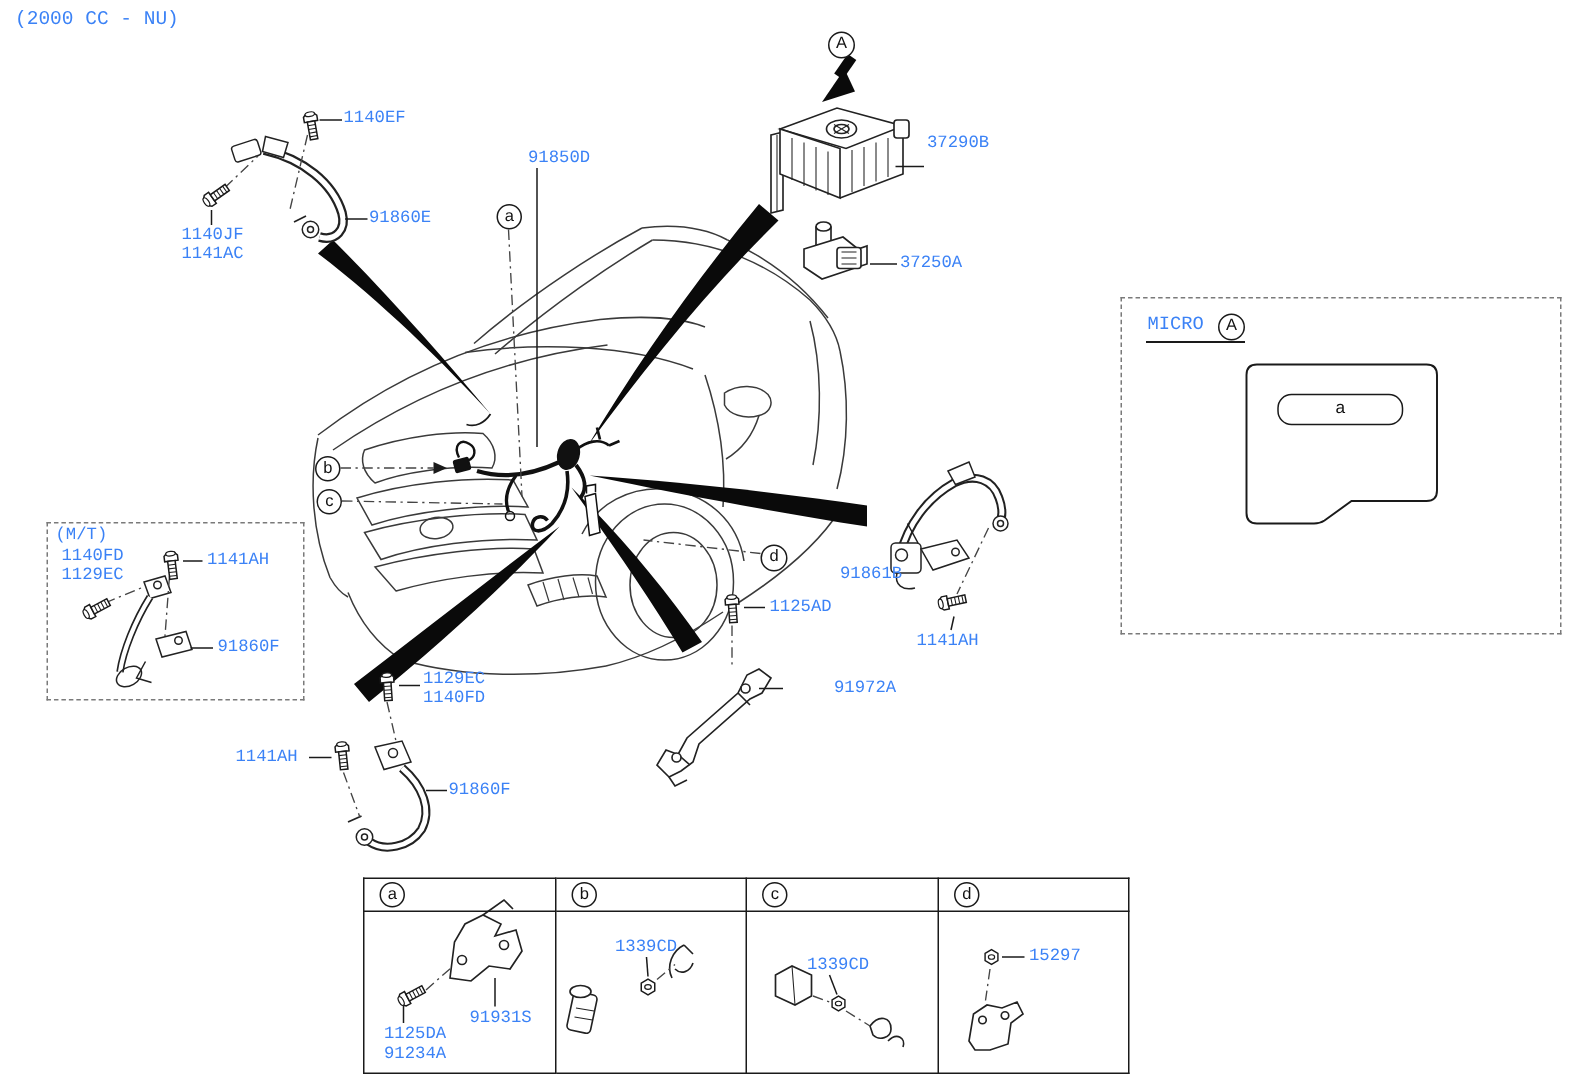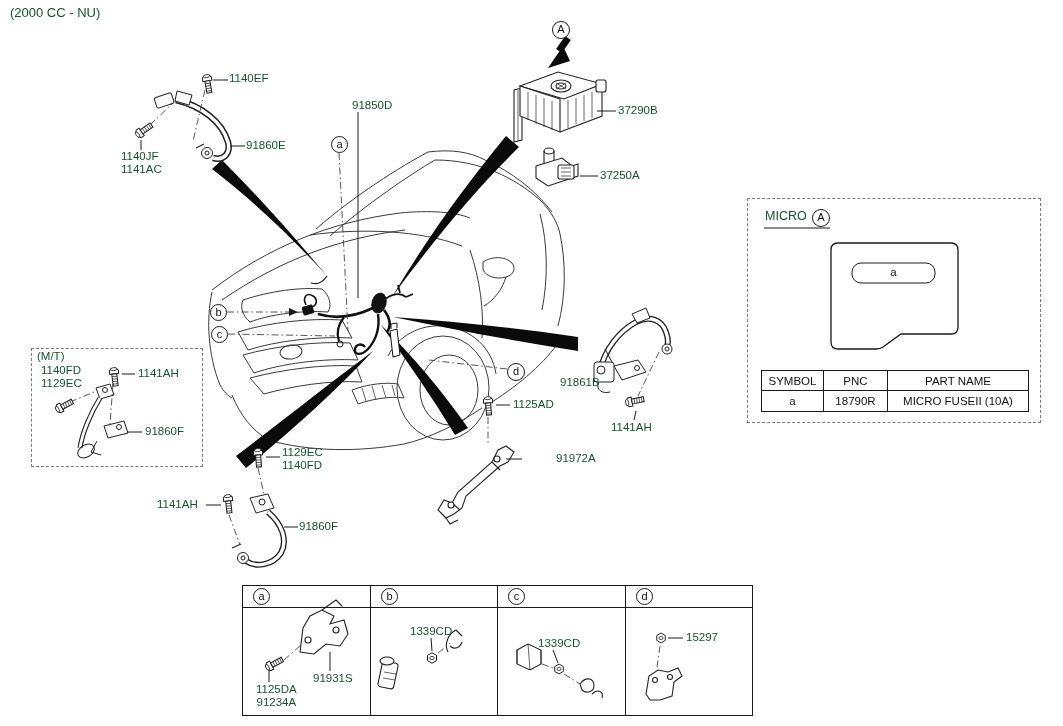--- a/index.html
+++ b/index.html
@@ -1,19 +1,19 @@
 <!DOCTYPE html>
 <html><head>
 <meta charset="utf-8">
 <style>
   html,body{margin:0;padding:0;background:#fff;}
   .stage{position:relative;width:1063px;height:726px;background:#ffffff;
          font-family:"Liberation Sans",sans-serif;color:#111;overflow:hidden;}
   svg.art{position:absolute;left:0;top:0;}
-  .pn{position:absolute;font-size:11.5px;line-height:13px;white-space:nowrap;color:#14532d;}
+  .pn{position:absolute;font-size:11.5px;line-height:13px;white-space:nowrap;color:#3b82f6;font-family:Liberation Mono, monospace;}
   .title{font-size:13px;}
   .stack span{display:block;}
   .marker{position:absolute;box-sizing:border-box;width:17px;height:17px;
           border:1.3px solid #1a1a1a;border-radius:50%;text-align:center;
           font-size:11px;line-height:14px;background:#fff;}
   .marker.lg{width:18px;height:18px;line-height:15px;font-size:11px;}
   .dashed{position:absolute;border:1.2px dashed #7a7a7a;box-sizing:border-box;background:transparent;}
   table.grid{position:absolute;border-collapse:collapse;table-layout:fixed;background:transparent;}
   table.grid td{border:1.3px solid #1a1a1a;font-size:11.5px;text-align:center;
                 padding:0;background:transparent;vertical-align:middle;}
@@ -269,21 +269,21 @@
 
   <div class="pn title" style="left:10px;top:6px;">(2000 CC - NU)</div>
 
   <div class="pn" style="left:229px;top:72px;">1140EF</div>
   <div class="pn" style="left:246px;top:139px;">91860E</div>
   <div class="pn stack" style="left:121px;top:150px;">
     <span>1140JF</span>
     <span>1141AC</span>
   </div>
   <div class="pn" style="left:352px;top:99px;">91850D</div>
-  <div class="pn" style="left:618px;top:104px;">37290B</div>
+  <div class="pn" style="left:618px;top:89px;">37290B</div>
   <div class="pn" style="left:600px;top:169px;">37250A</div>
   <div class="pn" style="left:560px;top:336px;margin-top:40px;">91861B</div>
   <div class="pn" style="left:611px;top:421px;">1141AH</div>
   <div class="pn" style="left:513px;top:398px;">1125AD</div>
   <div class="pn" style="left:556px;top:452px;">91972A</div>
   <div class="pn stack" style="left:282px;top:446px;">
     <span>1129EC</span>
     <span>1140FD</span>
   </div>
   <div class="pn" style="left:157px;top:498px;">1141AH</div>
@@ -300,39 +300,20 @@
   <div class="marker lg" style="left:552px;top:21px;">A</div>
   <div class="marker" style="left:331px;top:136px;">a</div>
   <div class="marker" style="left:210px;top:304px;">b</div>
   <div class="marker" style="left:211px;top:326px;">c</div>
   <div class="marker lg" style="left:507px;top:363px;">d</div>
 
   <div class="pn" style="left:765px;top:210px;font-size:12.5px;">MICRO</div>
   <div class="marker lg" style="left:812px;top:209px;">A</div>
   <div class="pill-label" style="left:852px;top:266px;width:83px;">a</div>
 
-  <table class="grid" style="left:761px;top:370px;width:267px;">
-    <colgroup>
-        <col style="width:62px">
-        <col style="width:64px">
-        <col style="width:141px">
-      </colgroup>
-    <tbody>
-        <tr style="height:20px;">
-      <td>SYMBOL</td>
-      <td>PNC</td>
-      <td>PART NAME</td>
-    </tr>
-    <tr style="height:21px;">
-      <td>a</td>
-      <td>18790R</td>
-      <td>MICRO FUSEII (10A)</td>
-    </tr>
-  </tbody>
-    </table>
 
   <table class="grid" style="left:242px;top:585px;width:510px;">
     <colgroup>
         <col style="width:128px">
         <col style="width:127px">
         <col style="width:128px">
         <col style="width:127px">
       </colgroup>
     <tbody>
         <tr style="height:22px;">

